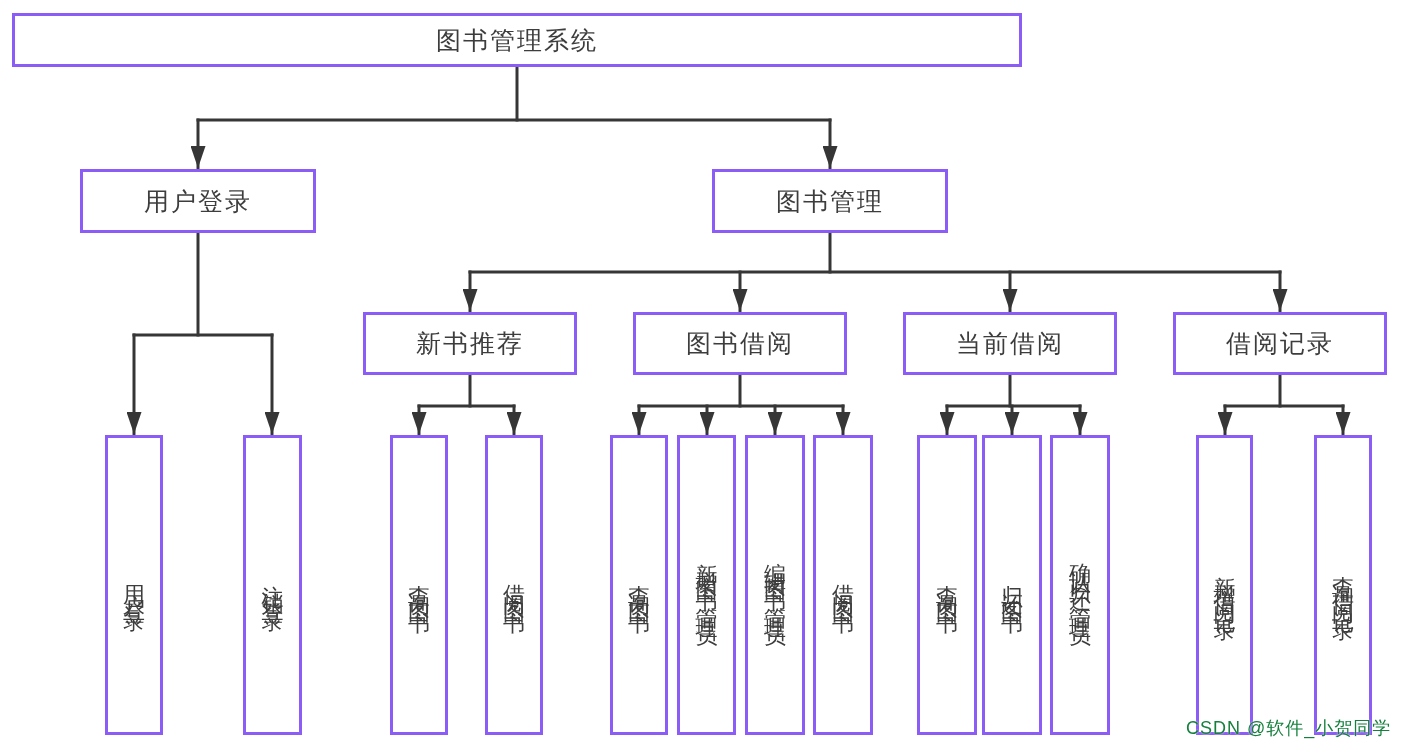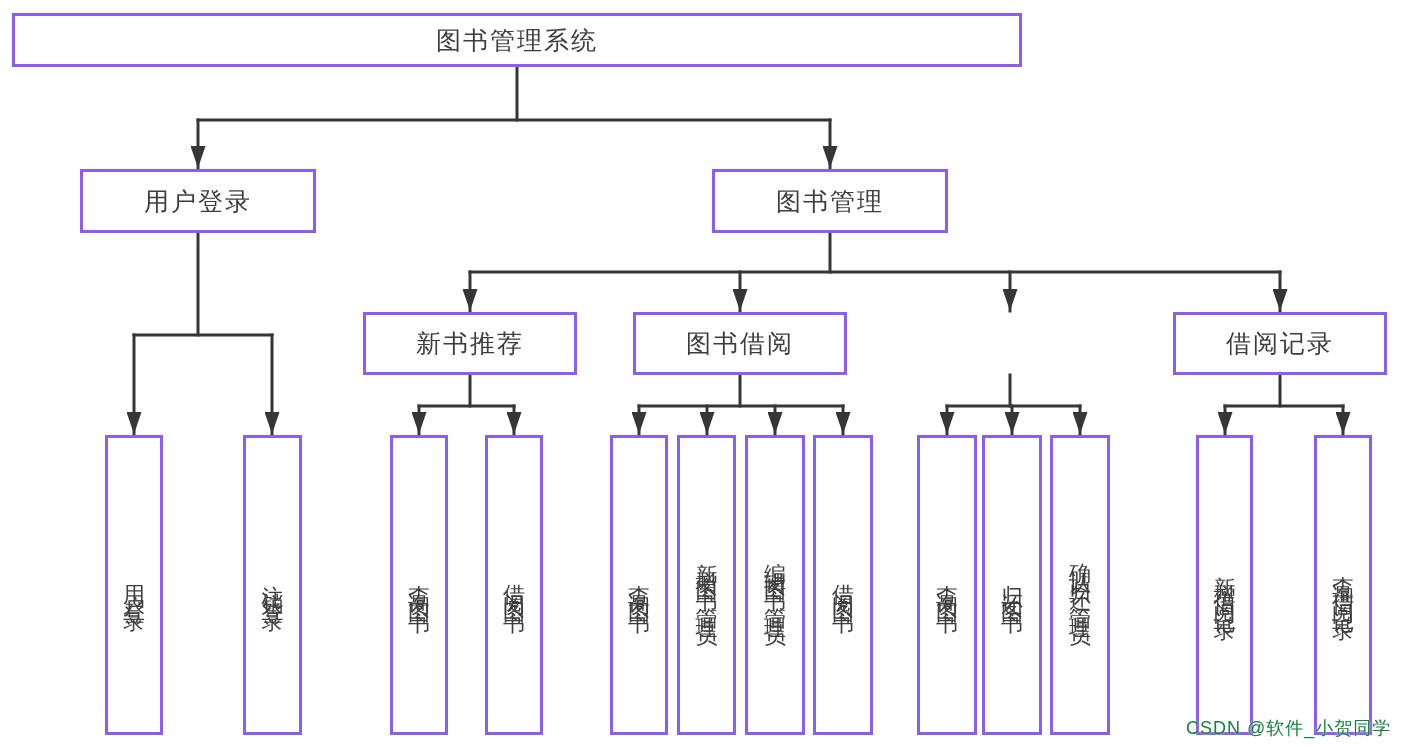--- a/index.html
+++ b/index.html
@@ -118,20 +118,21 @@
     </g>
   </svg>
 
   <div class="box hbox root-box" style="left:12px; top:13px; width:1010px; height:54px;">图书管理系统</div>
 
   <div class="box hbox" style="left:80px; top:169px; width:236px; height:64px;">用户登录</div>
   <div class="box hbox" style="left:712px; top:169px; width:236px; height:64px;">图书管理</div>
 
   <div class="box hbox" style="left:363px; top:312px; width:214px; height:63px;">新书推荐</div>
   <div class="box hbox" style="left:633px; top:312px; width:214px; height:63px;">图书借阅</div>
+  <div class="box hbox" style="left:903px; top:312px; width:214px; height:63px;">当前借阅</div>
   <div class="box hbox" style="left:1173px; top:312px; width:214px; height:63px;">借阅记录</div>
 
   <div class="box leaf" style="left:105px; top:435px; width:58px; height:300px;">
     <span class="vtext">用户登录</span>
   </div>
   <div class="box leaf" style="left:243px; top:435px; width:59px; height:300px;">
     <span class="vtext">注销登录</span>
   </div>
 
   <div class="box leaf" style="left:390px; top:435px; width:58px; height:300px;">

